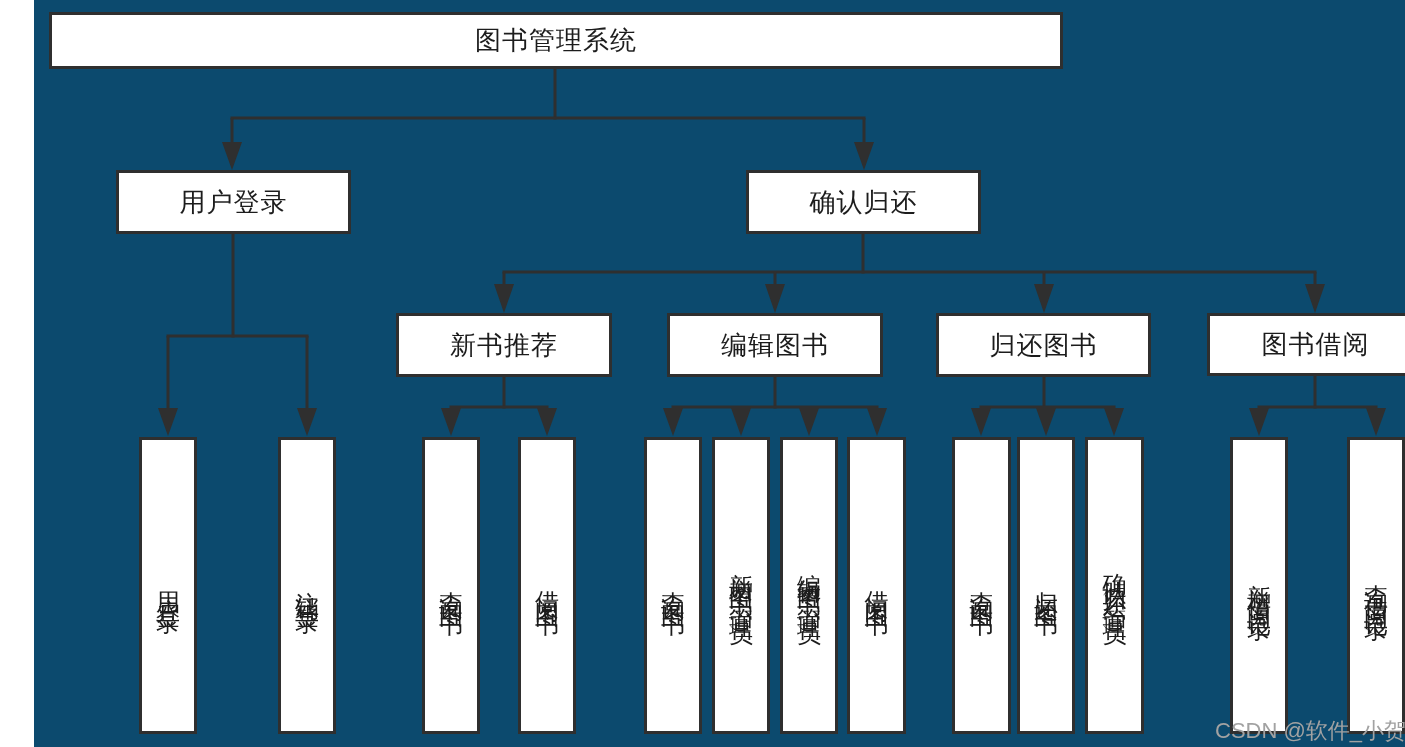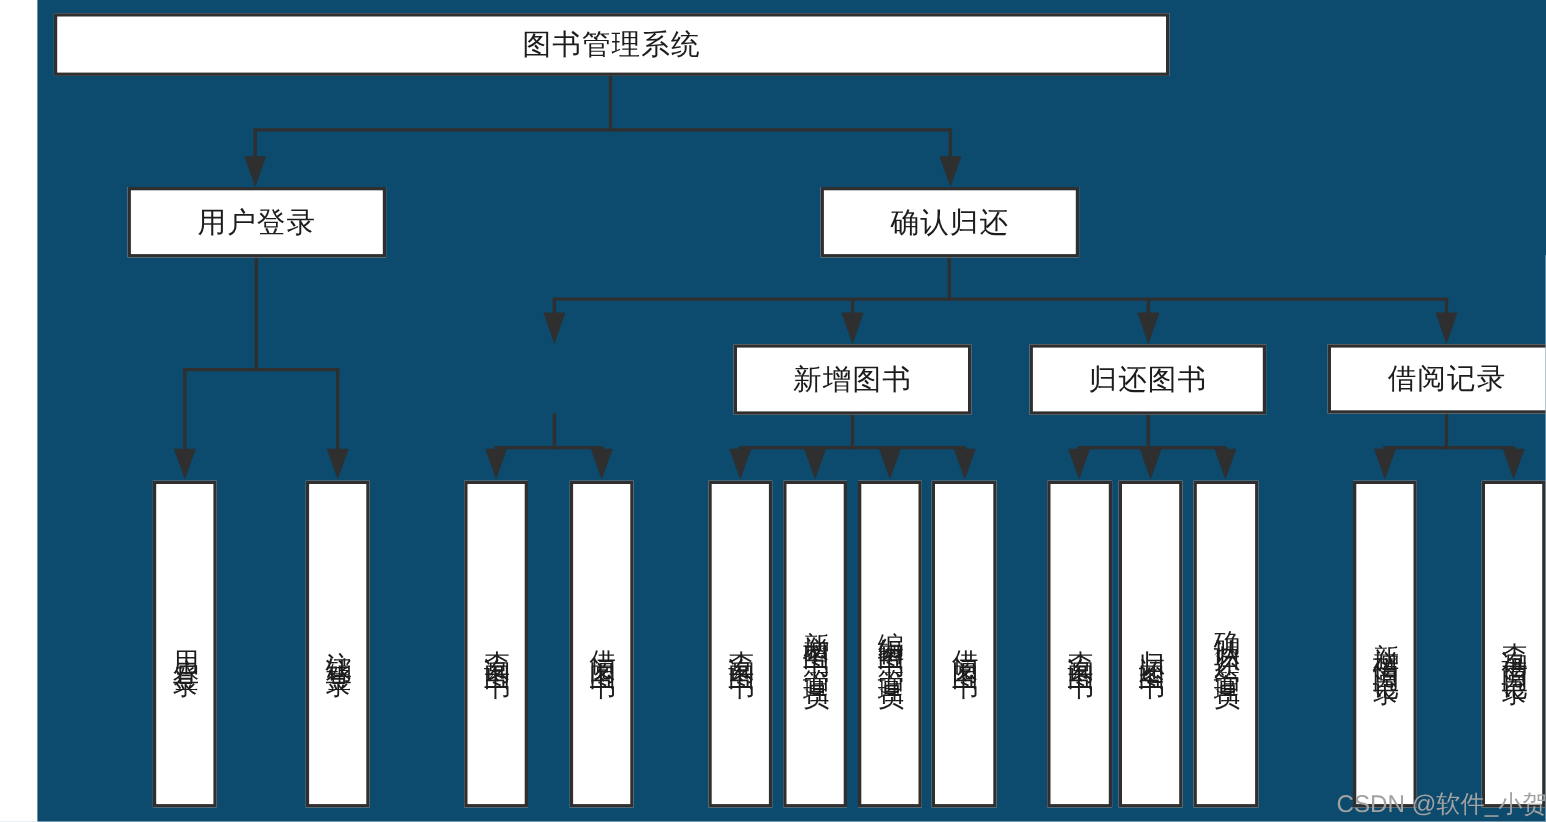--- a/index.html
+++ b/index.html
@@ -117,28 +117,31 @@
     <span>图书管理系统</span>
   </div>
 
   <div class="box h" style="left:82px;top:170px;width:235px;height:64px">
     <span>用户登录</span>
   </div>
   <div class="box h" style="left:712px;top:170px;width:235px;height:64px">
     <span>确认归还</span>
   </div>
 
+  <div class="box h" style="left:362px;top:313px;width:216px;height:64px">
+    <span>新书推荐</span>
+  </div>
   <div class="box h" style="left:633px;top:313px;width:216px;height:64px">
-    <span>新增图书</span>
+    <span>编辑图书</span>
   </div>
   <div class="box h" style="left:902px;top:313px;width:215px;height:64px">
     <span>归还图书</span>
   </div>
   <div class="box h" style="left:1173px;top:313px;width:217px;height:63px">
-    <span>借阅记录</span>
+    <span>图书借阅</span>
   </div>
 
   <div class="box leaf" style="left:105px;top:437px;width:58px;height:297px">
     <span>用户登录</span>
   </div>
   <div class="box leaf" style="left:244px;top:437px;width:58px;height:297px">
     <span>注销登录</span>
   </div>
 
   <div class="box leaf" style="left:388px;top:437px;width:58px;height:297px">

